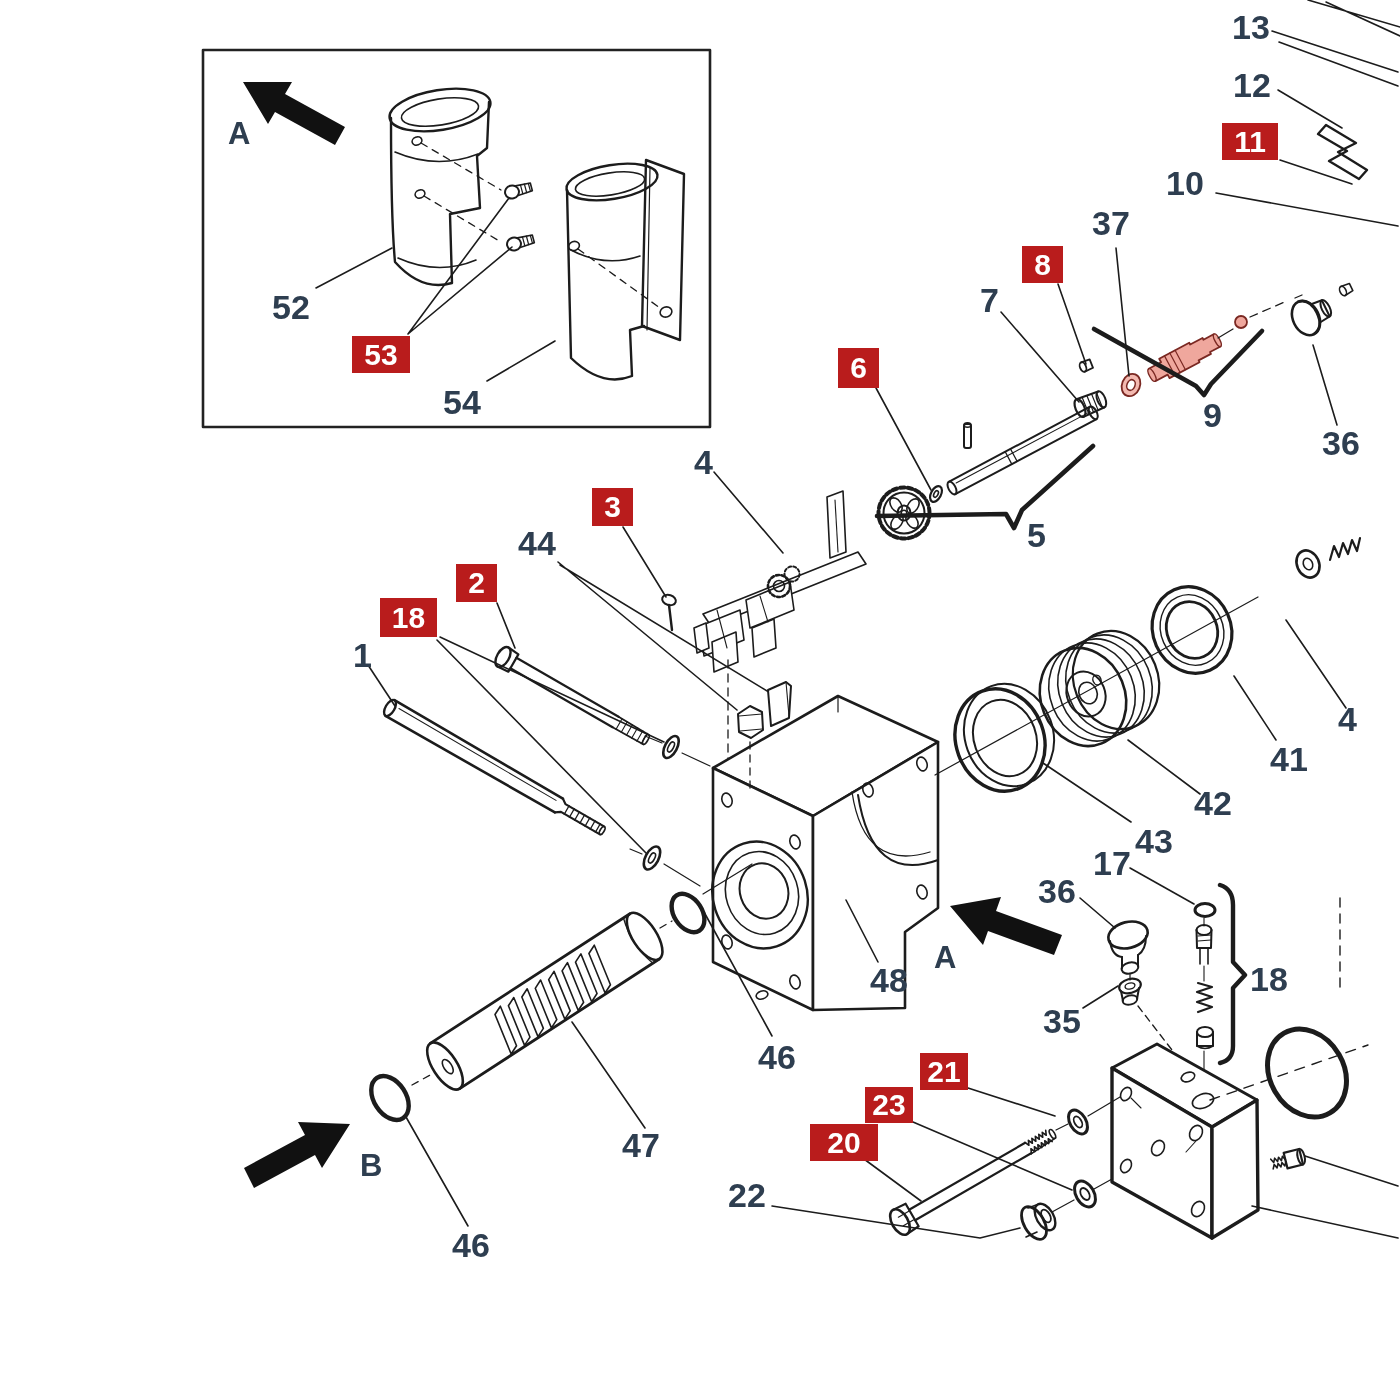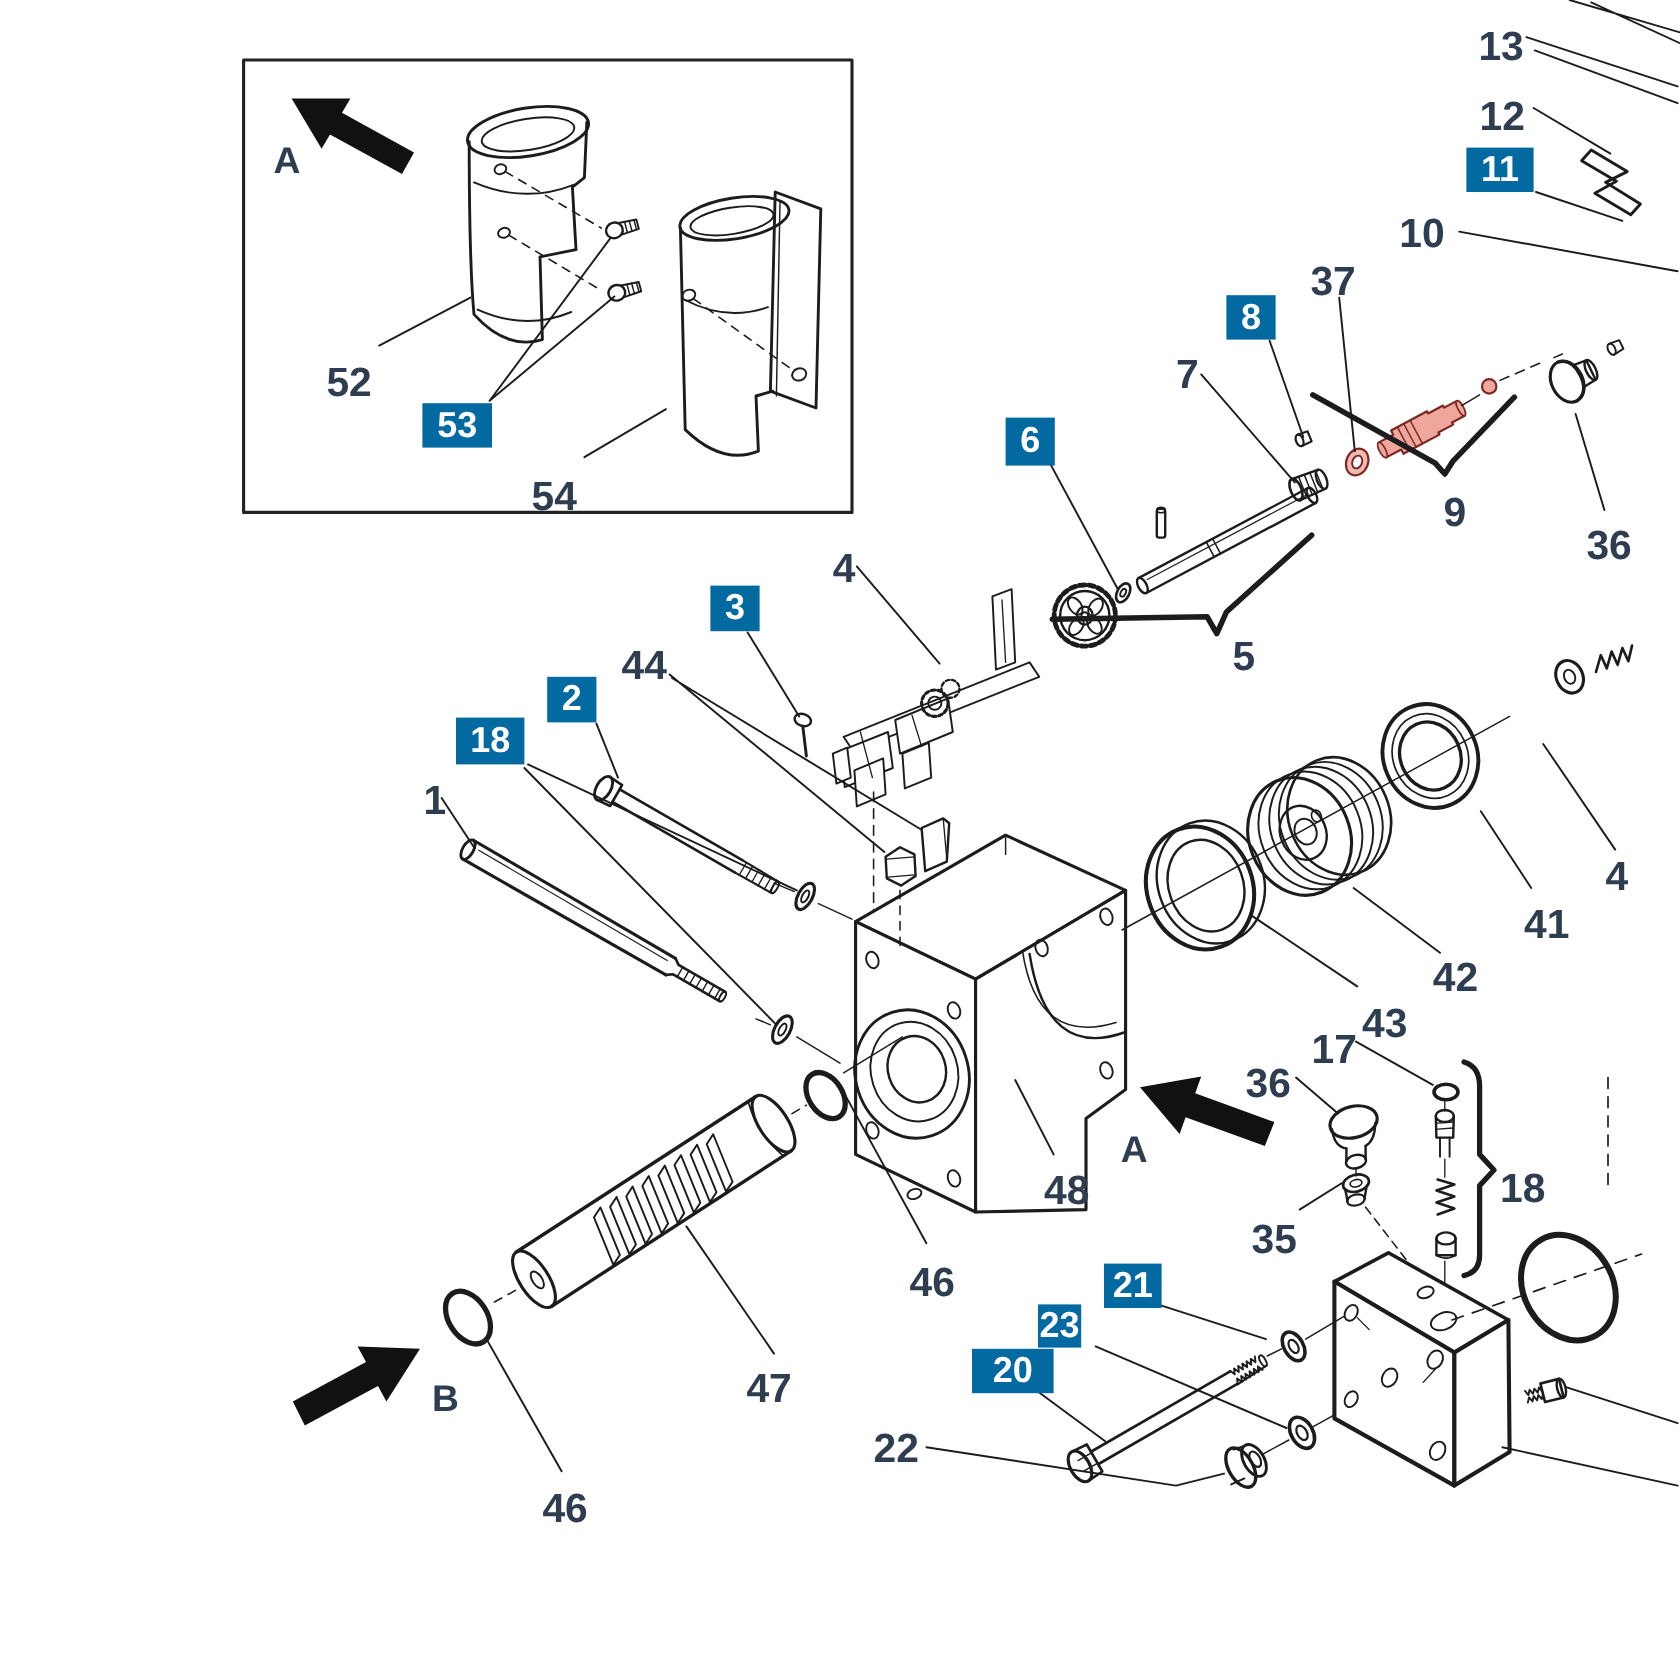--- a/index.html
+++ b/index.html
@@ -3,25 +3,25 @@
 <meta charset="utf-8">
 <style>
   html,body{margin:0;padding:0;background:#ffffff;}
   .stage{
     position:relative;width:1400px;height:1400px;background:#ffffff;overflow:hidden;
     font-family:"Liberation Sans", sans-serif;
   }
   svg{position:absolute;left:0;top:0;}
   .lbl{
     position:absolute;color:#2e3e50;font-size:34px;font-weight:600;line-height:1;
-    letter-spacing:0px;white-space:nowrap;margin-top:12px;
+    letter-spacing:0px;white-space:nowrap;
   }
   .viewlbl{position:absolute;color:#2e3e50;font-size:31px;font-weight:600;line-height:1;}
   .red-callout{
-    position:absolute;background:#0369a1;color:#ffffff;font-size:30px;font-weight:700;
+    position:absolute;background:#b91c1c;color:#ffffff;font-size:30px;font-weight:700;
     display:flex;align-items:center;justify-content:center;line-height:1;
   }
 </style>
 </head>
 <body>
 
 <div class="stage">
 
 <svg width="1400" height="1400" viewBox="0 0 1400 1400">
   <defs></defs>
@@ -418,15 +418,15 @@
 
 <div class="red-callout" style="left:352px;top:336px;width:58px;height:37px">53</div>
 <div class="red-callout" style="left:380px;top:598px;width:57px;height:39px">18</div>
 <div class="red-callout" style="left:456px;top:564px;width:41px;height:38px">2</div>
 <div class="red-callout" style="left:592px;top:488px;width:41px;height:38px">3</div>
 <div class="red-callout" style="left:838px;top:348px;width:41px;height:40px">6</div>
 <div class="red-callout" style="left:1022px;top:246px;width:41px;height:37px">8</div>
 <div class="red-callout" style="left:1222px;top:123px;width:56px;height:37px">11</div>
 <div class="red-callout" style="left:810px;top:1124px;width:68px;height:37px">20</div>
 <div class="red-callout" style="left:920px;top:1053px;width:48px;height:37px">21</div>
-<div class="red-callout" style="left:865px;top:1087px;width:36px;height:36px">23</div>
+<div class="red-callout" style="left:865px;top:1087px;width:48px;height:36px">23</div>
 
 </div>
 
 </body></html>

